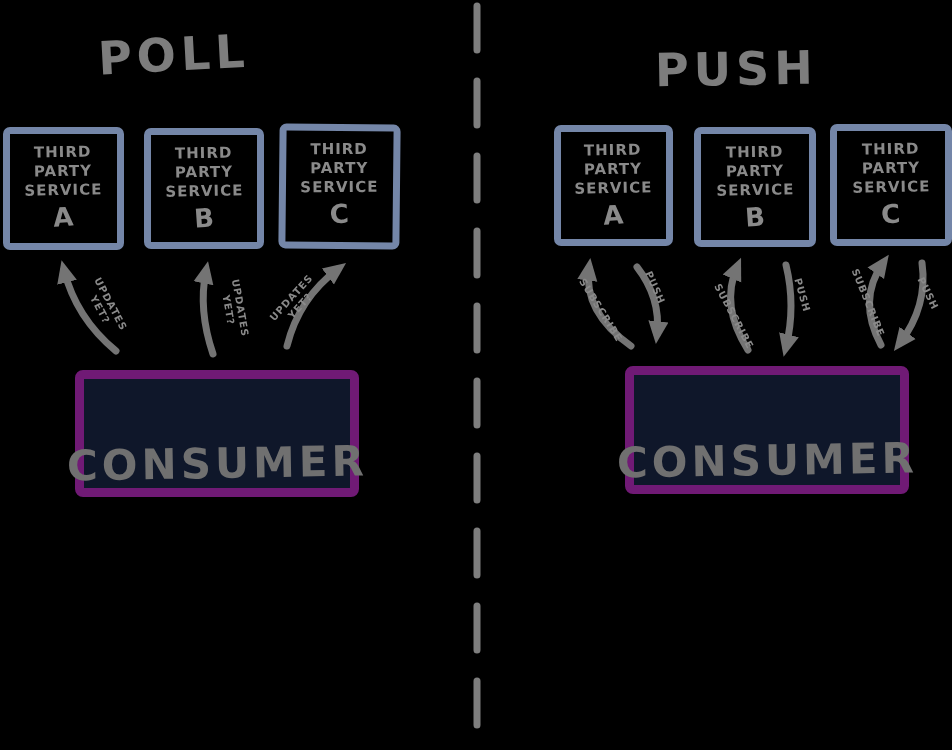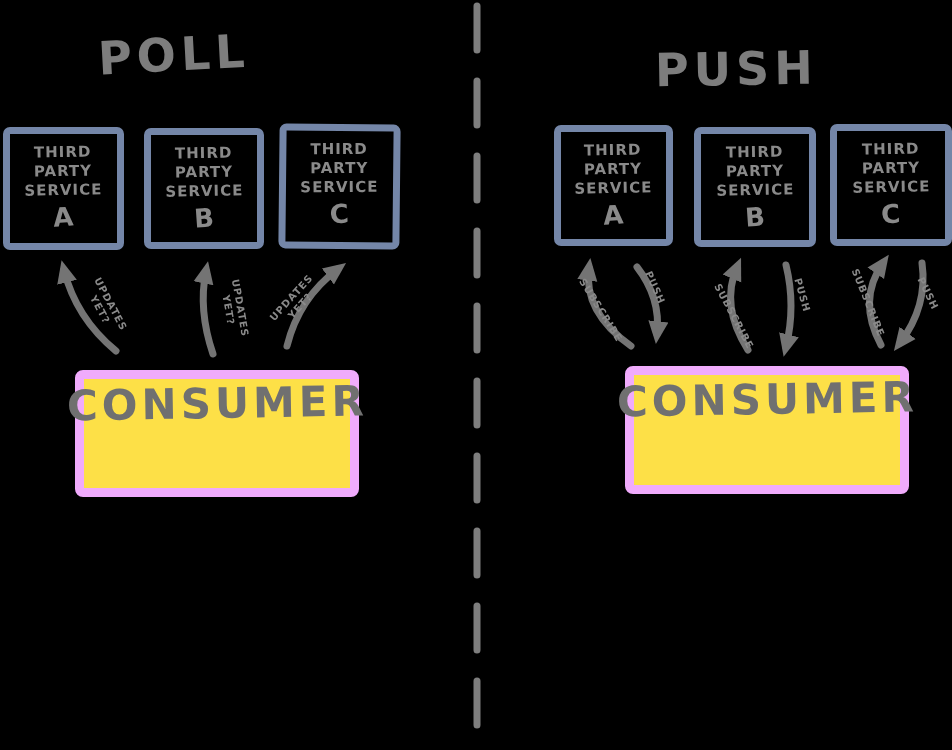--- a/index.html
+++ b/index.html
@@ -54,26 +54,26 @@
     transform: rotate(-1deg);
   }
   .svc-letter {
     font-size: 26px;
     font-weight: bold;
     margin-top: 2px;
     transform: rotate(-4deg);
   }
   .consumer {
     position: absolute;
-    border: 9px solid #f0abfc;
+    border: 9px solid #701a75;
     border-radius: 8px;
-    background: #fde047;
+    background: #0f172a;
     box-sizing: border-box;
     display: flex;
-    align-items: flex-start;
+    align-items: flex-end;
     justify-content: center;
   }
   .consumer-label {
     color: #707070;
     font-size: 42px;
     font-weight: bold;
     letter-spacing: 4px;
     transform: rotate(-1deg);
     white-space: nowrap;
   }

